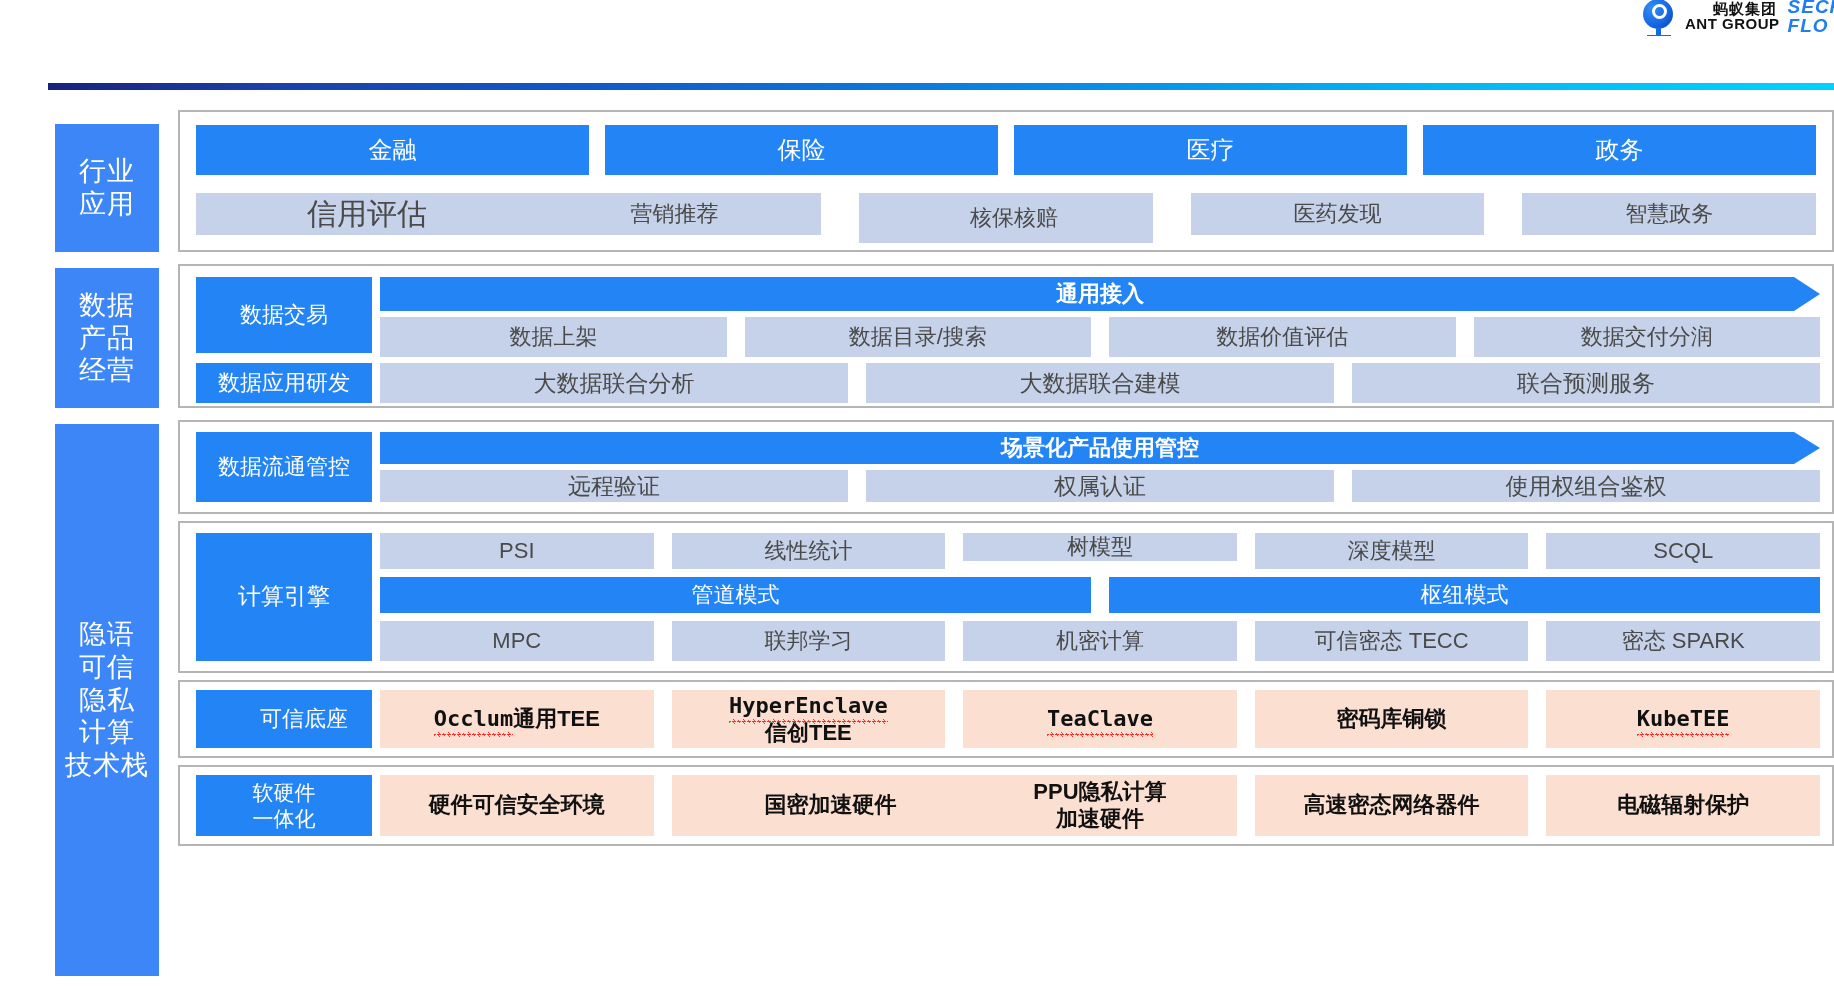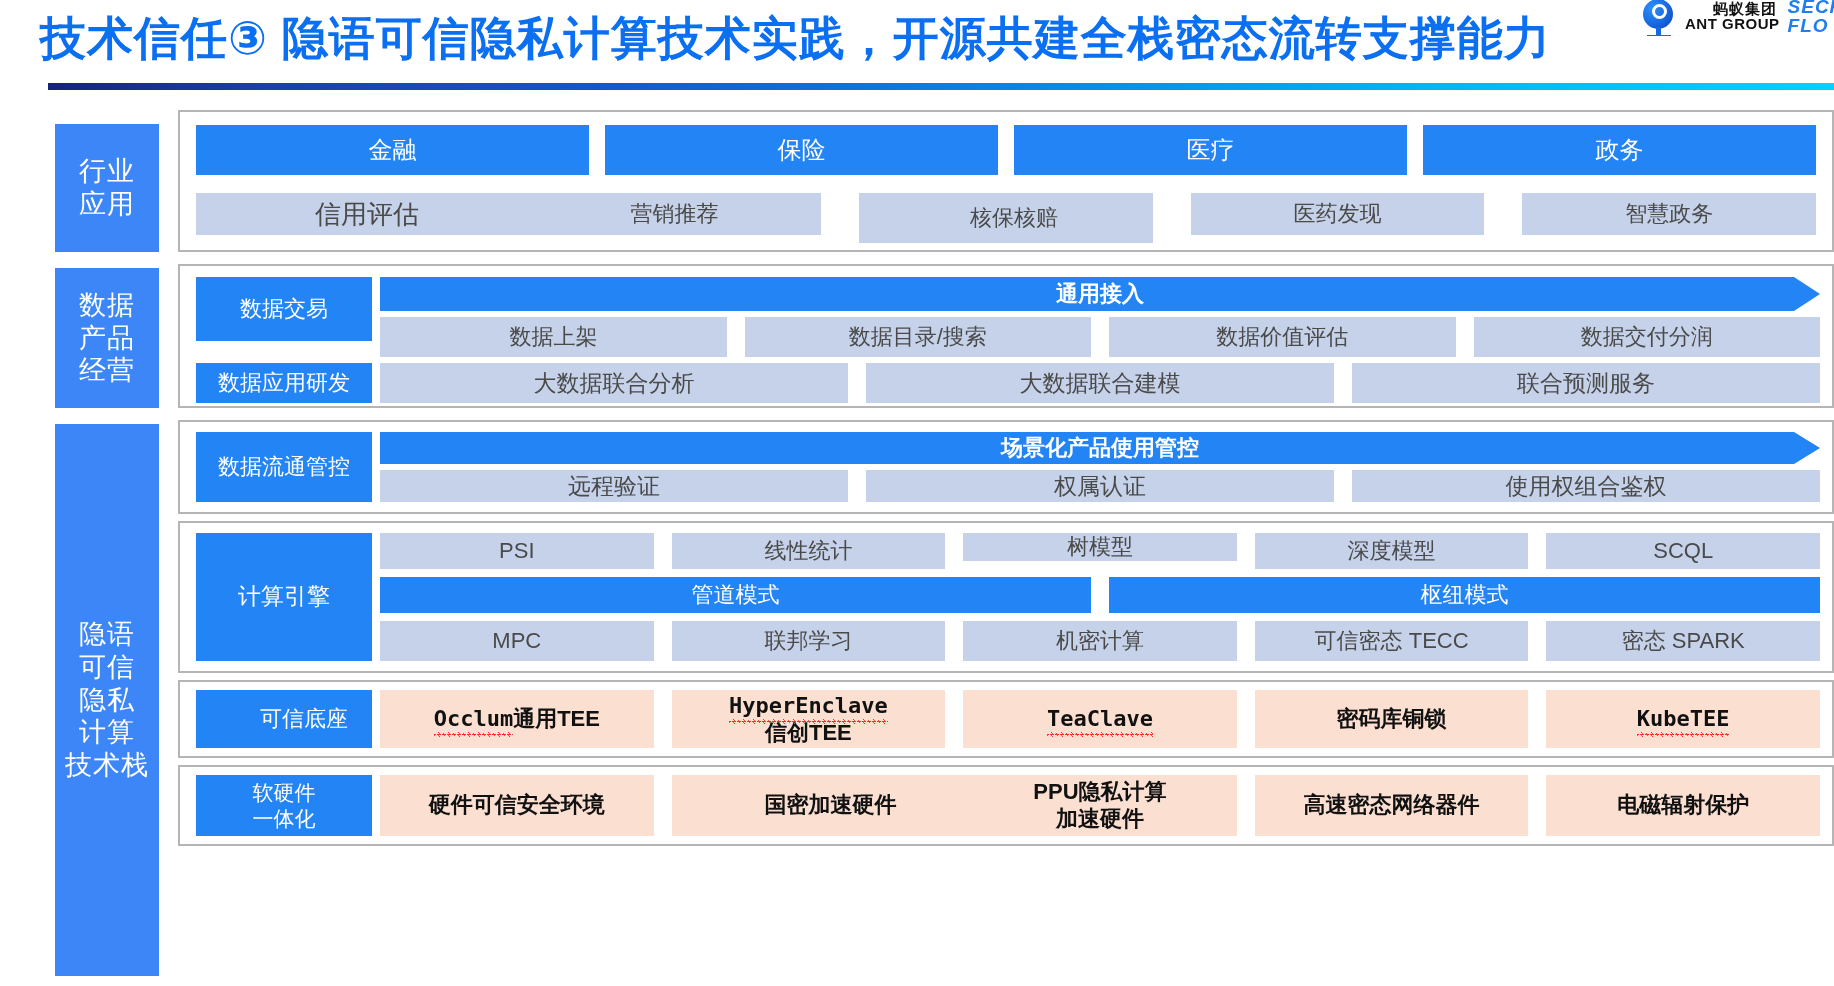--- a/index.html
+++ b/index.html
@@ -94,21 +94,20 @@
       radial-gradient(circle at 7.5px 0.4px, rgba(0,0,0,0) 2.2px, #ff2a2a 2.3px, #ff2a2a 3.0px, rgba(0,0,0,0) 3.1px);
     background-size:10px 5px;background-repeat:repeat-x;
   }
   .mono-ul{font-family:"DejaVu Sans Mono","Liberation Mono",monospace;font-weight:bold;}
 </style>
 </head>
 <body>
 
 <div class="slide">
 
-  <div class="title">技术信任③ 隐语可信隐私计算技术实践，开源共建全栈密态流转支撑能力</div>
   <div class="rule"></div>
 
   <div class="logo">
     <div class="logo-mark">
       <div class="ring"></div>
         <div class="stem"></div>
         <div class="base"></div>
     </div>
     <div class="logo-text">
       <span class="logo-cn">蚂蚁集团</span>
@@ -129,26 +128,26 @@
   <div class="panel" id="panel-flow"></div>
   <div class="panel" id="panel-engine"></div>
   <div class="panel" id="panel-base"></div>
   <div class="panel" id="panel-hw"></div>
 
   <div id="tiles">
       <div class="tile tile-blue" style="left: 196px; top: 125px; width: 393px; height: 50px; font-size: 24px;">金融</div>
       <div class="tile tile-blue" style="left: 605px; top: 125px; width: 393px; height: 50px; font-size: 24px;">保险</div>
       <div class="tile tile-blue" style="left: 1014px; top: 125px; width: 393px; height: 50px; font-size: 24px;">医疗</div>
       <div class="tile tile-blue" style="left: 1423px; top: 125px; width: 393px; height: 50px; font-size: 24px;">政务</div>
-      <div class="tile tile-lav" style="left: 196px; top: 193px; width: 342px; height: 42px; font-size: 26px;">信用评估</div>
+      <div class="tile tile-lav" style="left: 196px; top: 193px; width: 342px; height: 42px; font-size: 30px;">信用评估</div>
       <div class="tile tile-lav" style="left: 527.6px; top: 193px; width: 293.6px; height: 42px; font-size: 22px;">营销推荐</div>
       <div class="tile tile-lav" style="left: 859.2px; top: 193px; width: 293.6px; height: 50px; font-size: 22px; padding-left: 16px;">核保核赔</div>
       <div class="tile tile-lav" style="left: 1190.8px; top: 193px; width: 293.6px; height: 42px; font-size: 22px;">医药发现</div>
       <div class="tile tile-lav" style="left: 1522.4px; top: 193px; width: 293.6px; height: 42px; font-size: 22px;">智慧政务</div>
-      <div class="tile tile-rail" style="left: 196px; top: 277px; width: 176px; height: 64px; font-size: 22px;">数据交易</div>
+      <div class="tile tile-rail" style="left: 196px; top: 277px; width: 176px; height: 76px; font-size: 22px;">数据交易</div>
       <div class="banner" style="left: 380px; top: 277px; width: 1440px; height: 34px;">通用接入</div>
       <div class="tile tile-lav" style="left: 380px; top: 317px; width: 347px; height: 40px; font-size: 22px;">数据上架</div>
       <div class="tile tile-lav" style="left: 744.5px; top: 317px; width: 346.5px; height: 40px; font-size: 22px;">数据目录/搜索</div>
       <div class="tile tile-lav" style="left: 1109px; top: 317px; width: 346.5px; height: 40px; font-size: 22px;">数据价值评估</div>
       <div class="tile tile-lav" style="left: 1473.5px; top: 317px; width: 346.5px; height: 40px; font-size: 22px;">数据交付分润</div>
       <div class="tile tile-rail" style="left: 196px; top: 363px; width: 176px; height: 40px; font-size: 22px;">数据应用研发</div>
       <div class="tile tile-lav" style="left: 380px; top: 363px; width: 468px; height: 40px; font-size: 23px;">大数据联合分析</div>
       <div class="tile tile-lav" style="left: 866px; top: 363px; width: 468px; height: 40px; font-size: 23px;">大数据联合建模</div>
       <div class="tile tile-lav" style="left: 1352px; top: 363px; width: 468px; height: 40px; font-size: 23px;">联合预测服务</div>
       <div class="tile tile-rail" style="left: 196px; top: 432px; width: 176px; height: 70px; font-size: 22px;">数据流通管控</div>

